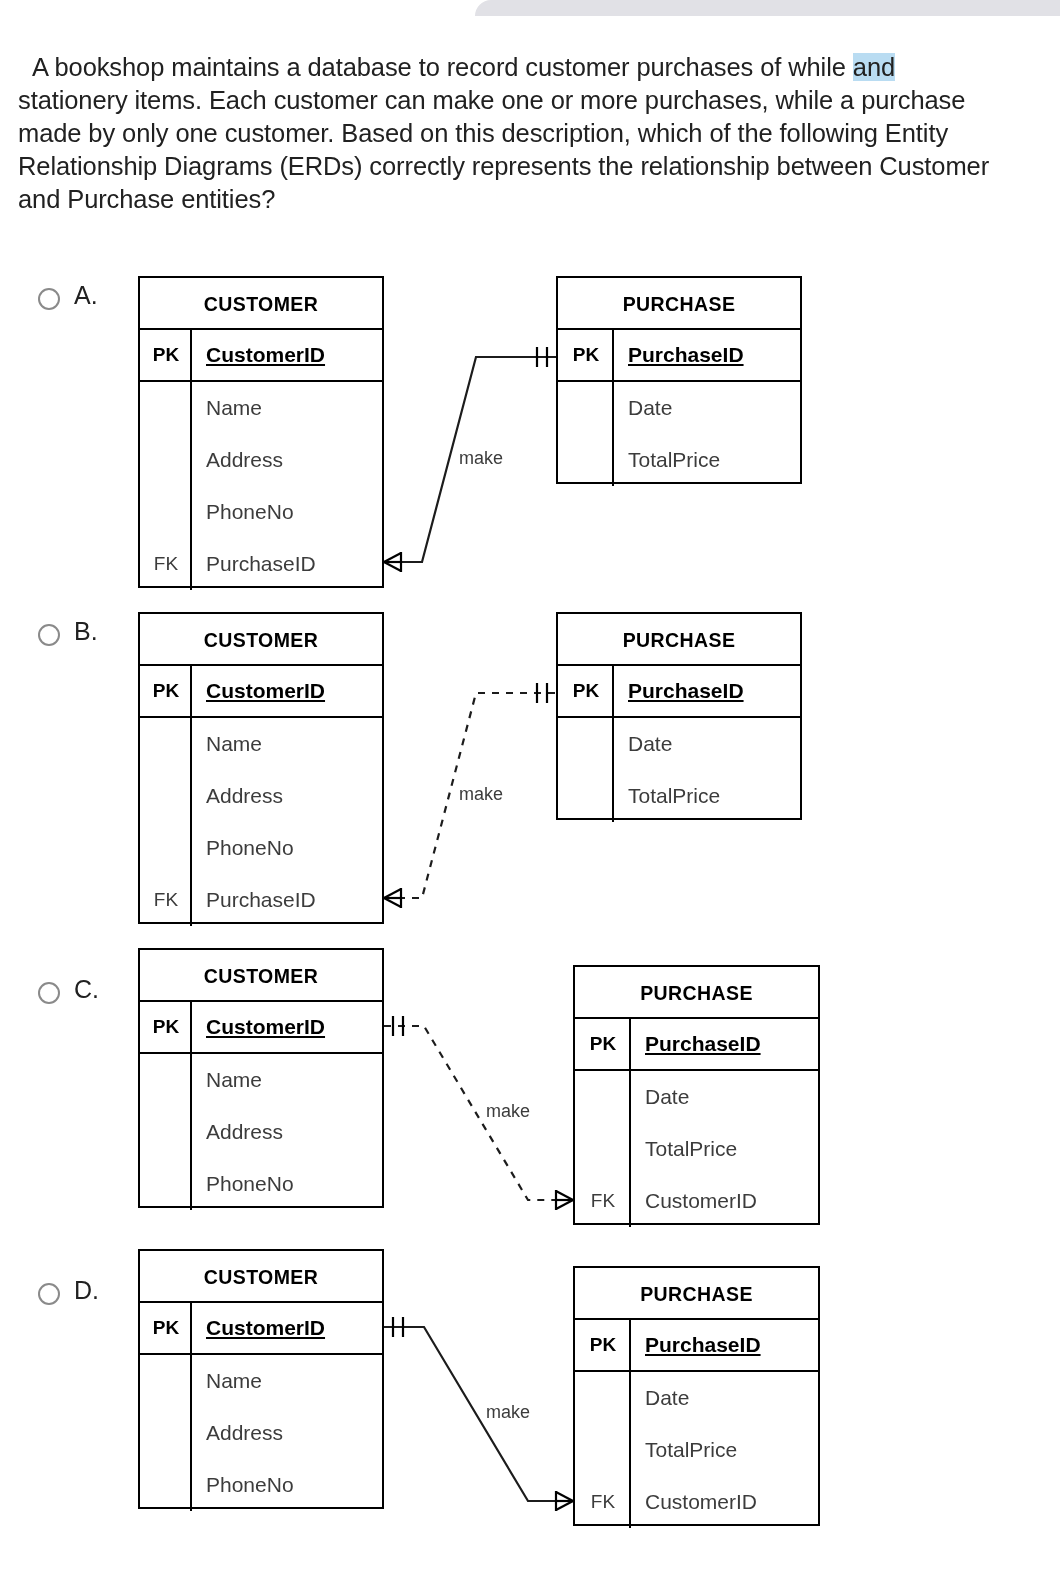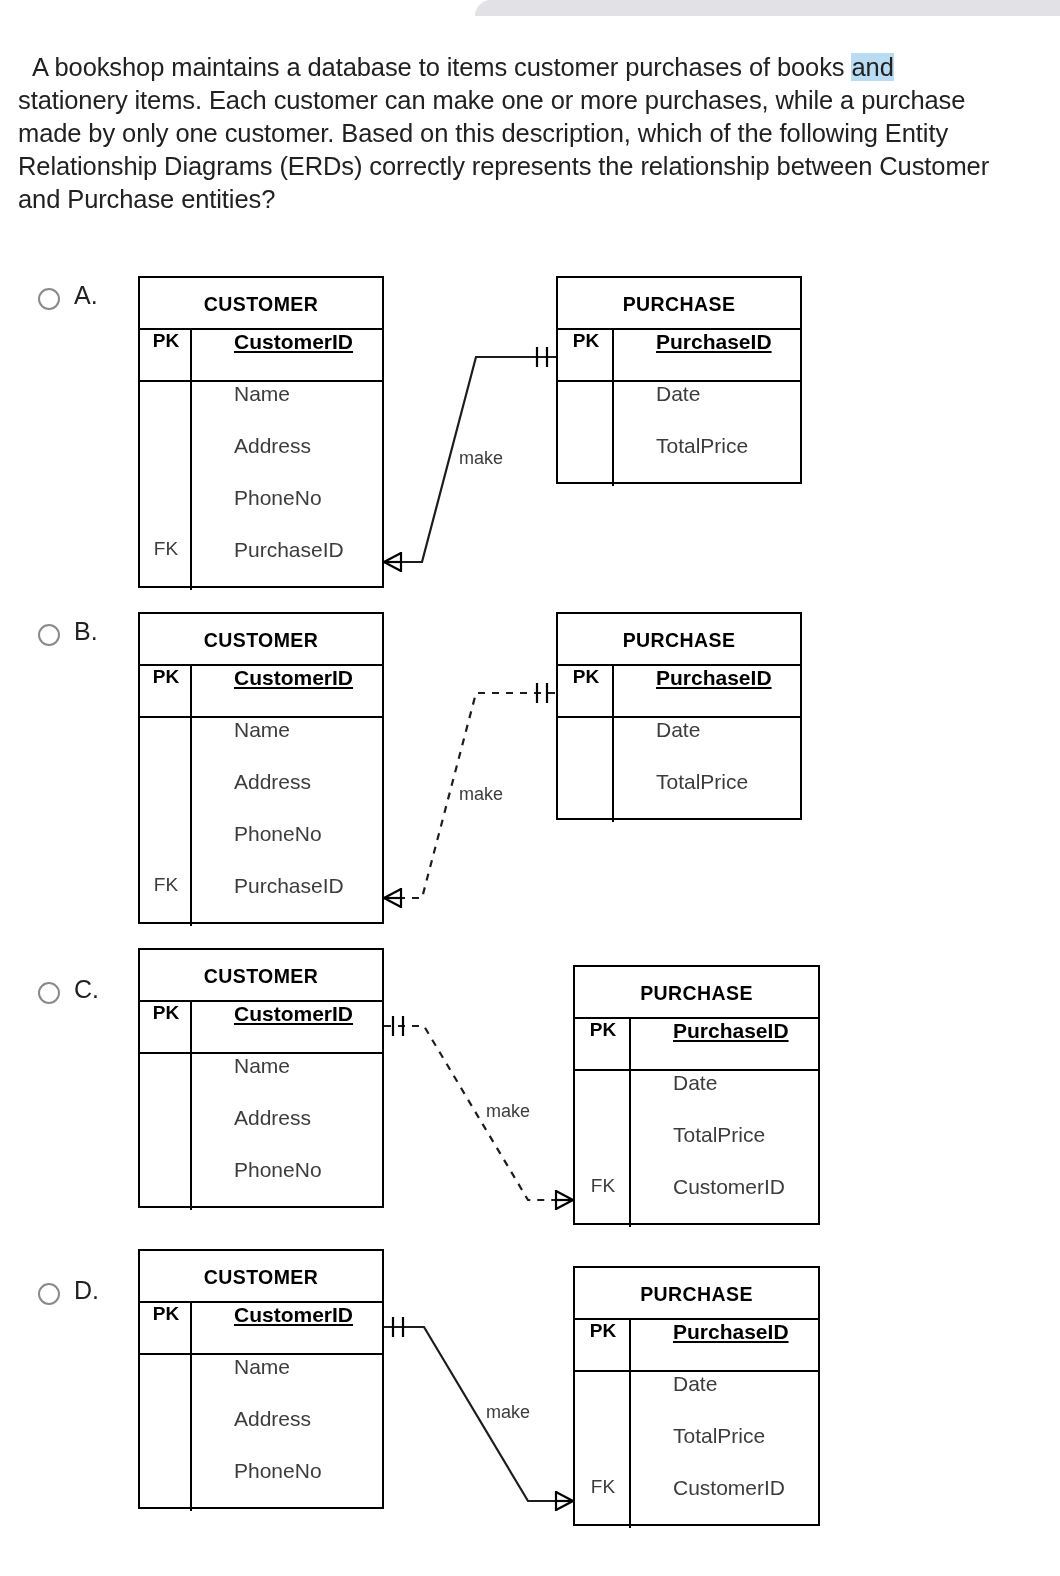--- a/index.html
+++ b/index.html
@@ -91,24 +91,23 @@
   .ent-rows .keycol {
     position: absolute;
     left: 0;
     top: 0;
     bottom: 0;
     border-right: 2px solid #000;
     box-sizing: border-box;
   }
   .row {
     display: flex;
-    align-items: flex-start;
+    align-items: center;
     box-sizing: border-box;
     position: relative;
-    gap: 28px;
   }
   .row.pk-row {
     border-bottom: 2px solid #000;
   }
   .row .key {
     flex: 0 0 auto;
     text-align: center;
     font-weight: bold;
     font-size: 19px;
     color: #000;
@@ -141,21 +140,21 @@
     color: #3c3c3c;
     white-space: nowrap;
   }
 </style>
 </head>
 <body>
 
 <div id="top-bar"></div>
 
 <div id="question">
-  <span>A bookshop maintains a database to items customer purchases of books </span><span class="hl">and</span><span>
+  <span>A bookshop maintains a database to record customer purchases of while </span><span class="hl">and</span><span>
 stationery items. Each customer can make one or more purchases, while a purchase
 made by only one customer. Based on this description, which of the following Entity
 Relationship Diagrams (ERDs) correctly represents the relationship between Customer
 and Purchase entities?</span>
 </div>
 
 <div id="options-root">
     <div class="option" style="top: 0px;">
       <div class="radio" style="top: 288px;"></div>
       <div class="opt-letter" style="top: 283px;">A.</div>

